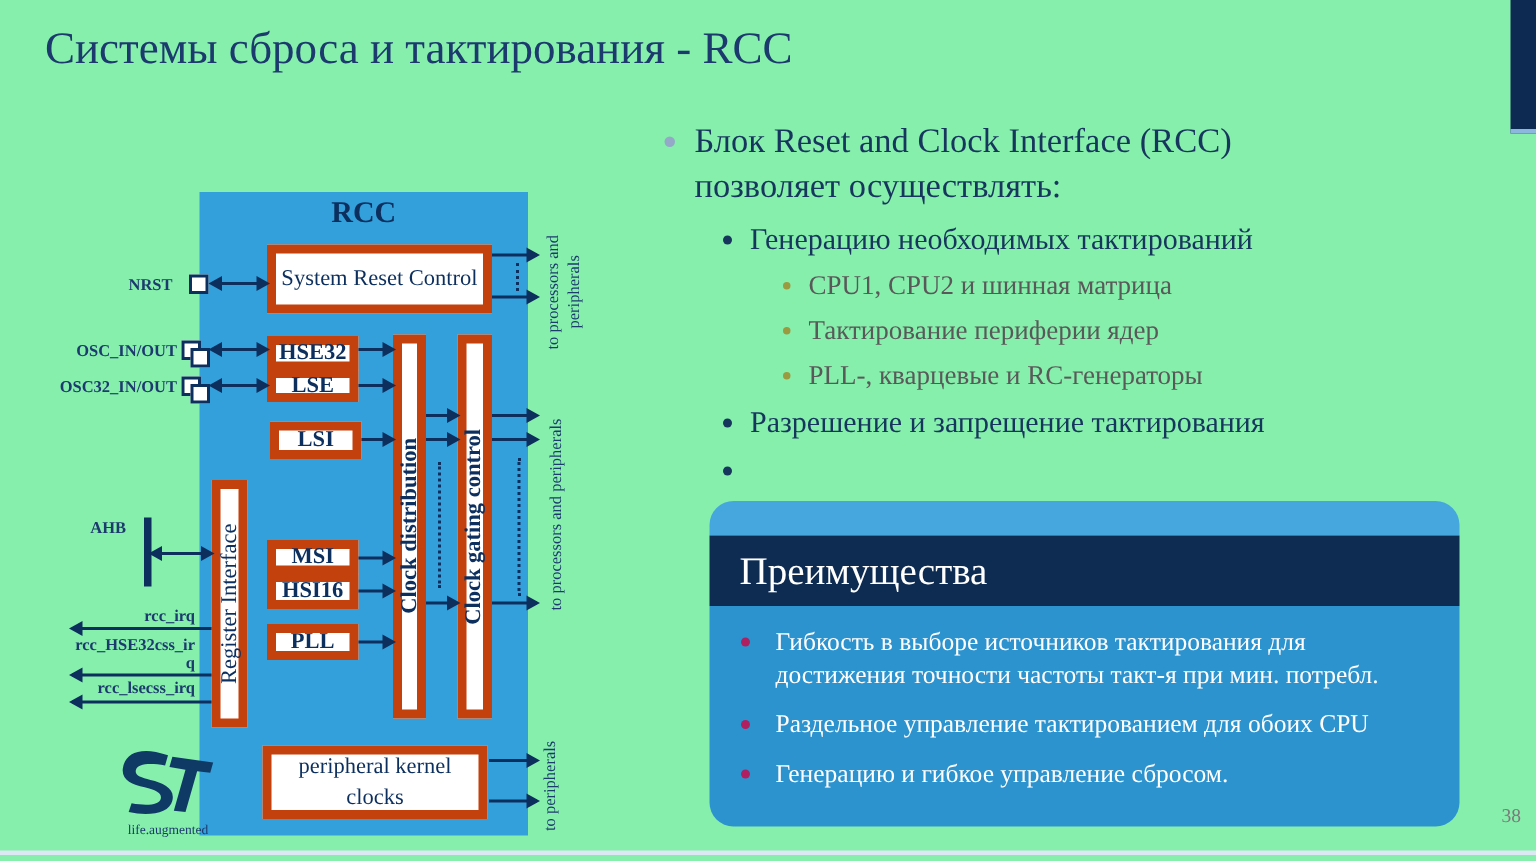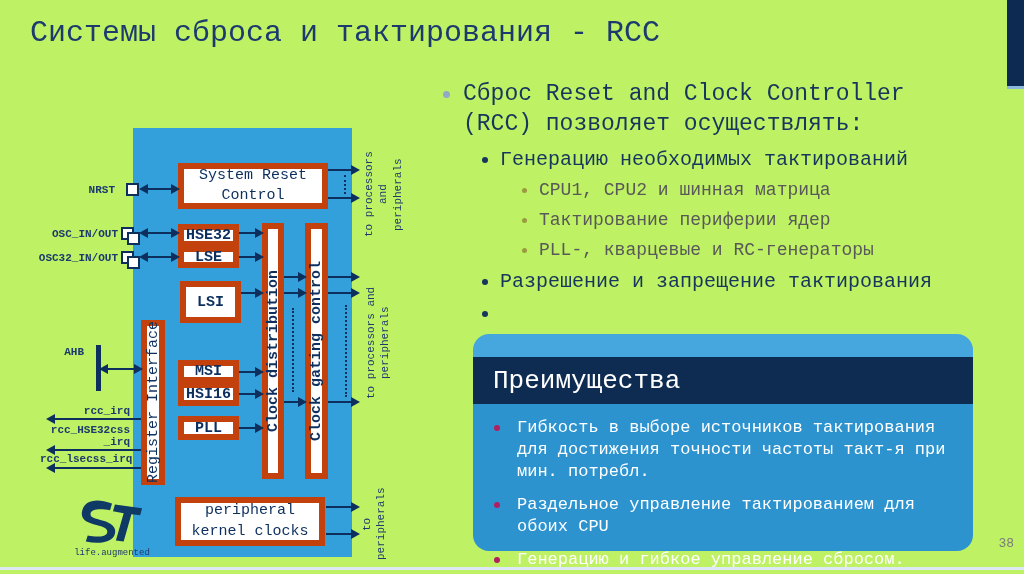--- a/index.html
+++ b/index.html
@@ -1,17 +1,17 @@
 <!DOCTYPE html>
 <html><head>
 <meta charset="utf-8">
 <style>
   html,body{margin:0;padding:0;background:#fff;}
-  .slide{position:relative;width:1024px;height:574px;background:#bef264;overflow:hidden;
-         font-family:Liberation Mono, monospace;}
+  .slide{position:relative;width:1024px;height:574px;background:#86efac;overflow:hidden;
+         font-family:Liberation Serif, serif;}
   .abs{position:absolute;}
 
   
   .title{left:30px;top:16px;font-size:30px;color:#1c3a6e;}
 
   
   .accent{left:1007px;top:0;width:17px;height:86px;background:#0d2b52;border-bottom:3px solid #8db8dd;}
 
   
   .footer-strip{left:0;top:567px;width:1024px;height:3px;background:#dce8f3;}
@@ -66,31 +66,32 @@
 </style>
 </head>
 <body>
 
 <div class="slide">
 
   <div class="abs title">Системы сброса и тактирования - RCC</div>
   <div class="abs accent"></div>
 
   <div class="abs dia-bg"></div>
+  <div class="abs dia-title">RCC</div>
 
   <div class="blk" style="left:178px;top:163px;width:150px;height:46px;font-size:15px;line-height:1.35;">
     <span class="lbl">System Reset Control</span>
   </div>
   <div class="blk bold" style="left:178px;top:224px;width:61px;height:23px;font-size:15px;">
     <span>HSE32</span>
   </div>
   <div class="blk bold" style="left:178px;top:246px;width:61px;height:22px;font-size:15px;">
     <span>LSE</span>
   </div>
-  <div class="blk bold" style="left:180px;top:281px;width:61px;height:42px;font-size:15px;">
+  <div class="blk bold" style="left:180px;top:281px;width:61px;height:25px;font-size:15px;">
     <span>LSI</span>
   </div>
   <div class="blk bold" style="left:178px;top:360px;width:61px;height:23px;font-size:15px;">
     <span>MSI</span>
   </div>
   <div class="blk bold" style="left:178px;top:382px;width:61px;height:24px;font-size:15px;">
     <span>HSI16</span>
   </div>
   <div class="blk bold" style="left:178px;top:416px;width:61px;height:24px;font-size:15px;">
     <span>PLL</span>
@@ -151,21 +152,21 @@
   <div class="arr r" style="left:326px;top:506px;width:32px;"></div>
   <div class="arr r" style="left:326px;top:533px;width:32px;"></div>
 
   <div class="vlabel" style="left:362px;top:147px;height:95px;white-space:normal;">to processors and peripherals</div>
   <div class="vlabel" style="left:364px;top:258px;height:170px;">to processors and peripherals</div>
   <div class="vlabel" style="left:360px;top:484px;height:80px;">to peripherals</div>
 
   <div class="abs content">
     <div class="row b1">
       <span class="dot"></span>
-      <span class="txt">Сброс Reset and Clock Controller (RCC) позволяет осуществлять:</span>
+      <span class="txt">Блок Reset and Clock Interface (RCC) позволяет осуществлять:</span>
     </div>
     <div class="row b2">
       <span class="dot"></span>
       <span class="txt">Генерацию необходимых тактирований</span>
     </div>
     <div class="row b3">
       <span class="dot"></span>
       <span class="txt">CPU1, CPU2 и шинная матрица</span>
     </div>
     <div class="row b3">

